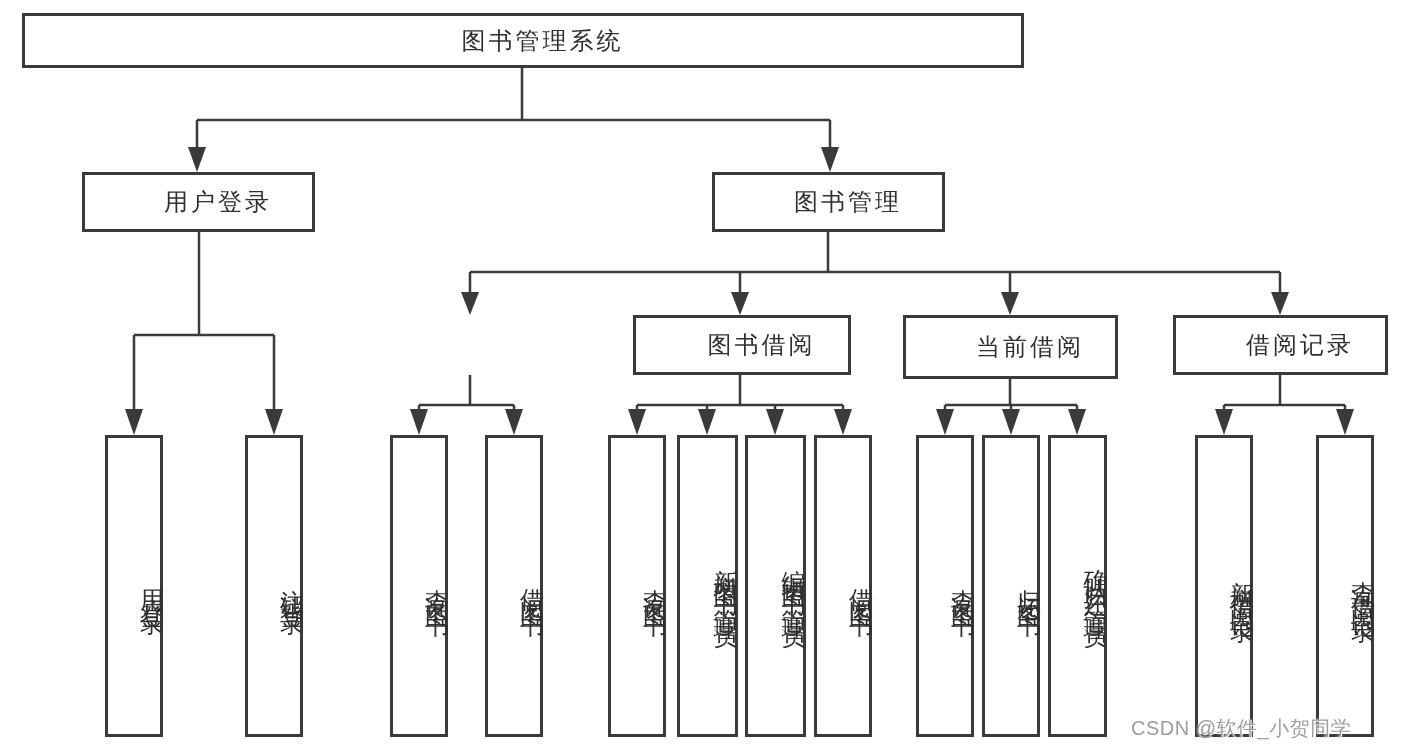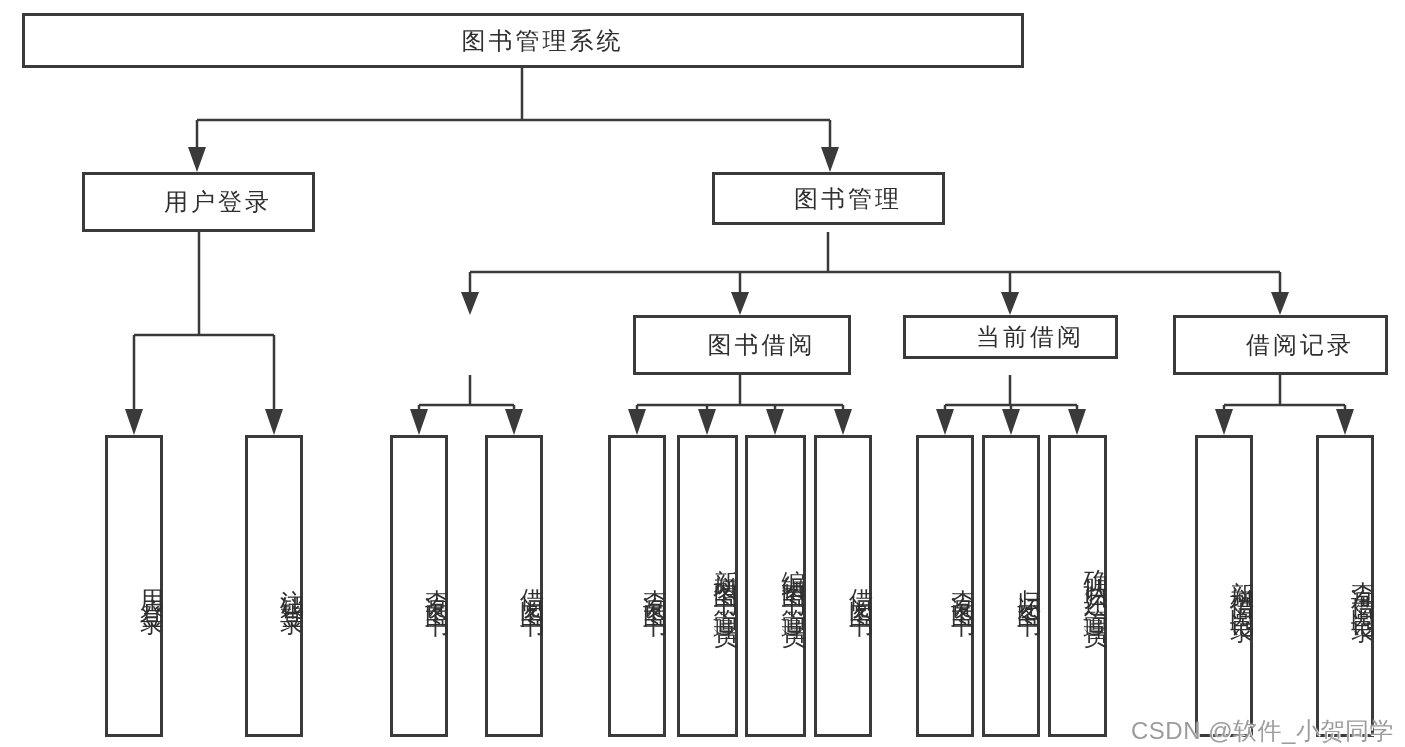--- a/index.html
+++ b/index.html
@@ -49,21 +49,21 @@
     text-orientation: mixed;
     letter-spacing: 8px;
     font-size: 24px;
     line-height: 1;
     white-space: nowrap;
   }
   .watermark {
     position: absolute;
     left: 1131px;
     top: 715px;
-    font-size: 24px;
+    font-size: 20px;
     letter-spacing: 0.5px;
     color: #9c9c9c;
     text-shadow: 0 0 2px #ffffff, 1px 1px 0 #ffffff;
     white-space: nowrap;
   }
 </style>
 </head>
 <body>
 
 <div class="canvas">
@@ -107,24 +107,24 @@
       <polygon points="1002,409 1020,409 1011,435"></polygon>
       <polygon points="1068,409 1086,409 1077,435"></polygon>
       <polygon points="1215,409 1233,409 1224,435"></polygon>
       <polygon points="1336,409 1354,409 1345,435"></polygon>
     </g>
   </svg>
 
   <div class="node hnode" style="left:22px; top:13px; width:1002px; height:55px;">图书管理系统</div>
 
   <div class="node hnode" style="left:82px; top:172px; width:233px; height:60px;">用户登录</div>
-  <div class="node hnode" style="left:712px; top:172px; width:233px; height:53px;">图书管理</div>
+  <div class="node hnode" style="left:712px; top:172px; width:233px; height:60px;">图书管理</div>
 
   <div class="node hnode" style="left:633px; top:315px; width:218px; height:60px;">图书借阅</div>
-  <div class="node hnode" style="left:903px; top:315px; width:215px; height:44px;">当前借阅</div>
+  <div class="node hnode" style="left:903px; top:315px; width:215px; height:64px;">当前借阅</div>
   <div class="node hnode" style="left:1173px; top:315px; width:215px; height:60px;">借阅记录</div>
 
   <div class="node vnode" style="left:105px;">
     <span class="vtext">用户登录</span>
   </div>
   <div class="node vnode" style="left:245px;">
     <span class="vtext">注销登录</span>
   </div>
 
   <div class="node vnode" style="left:390px;">

